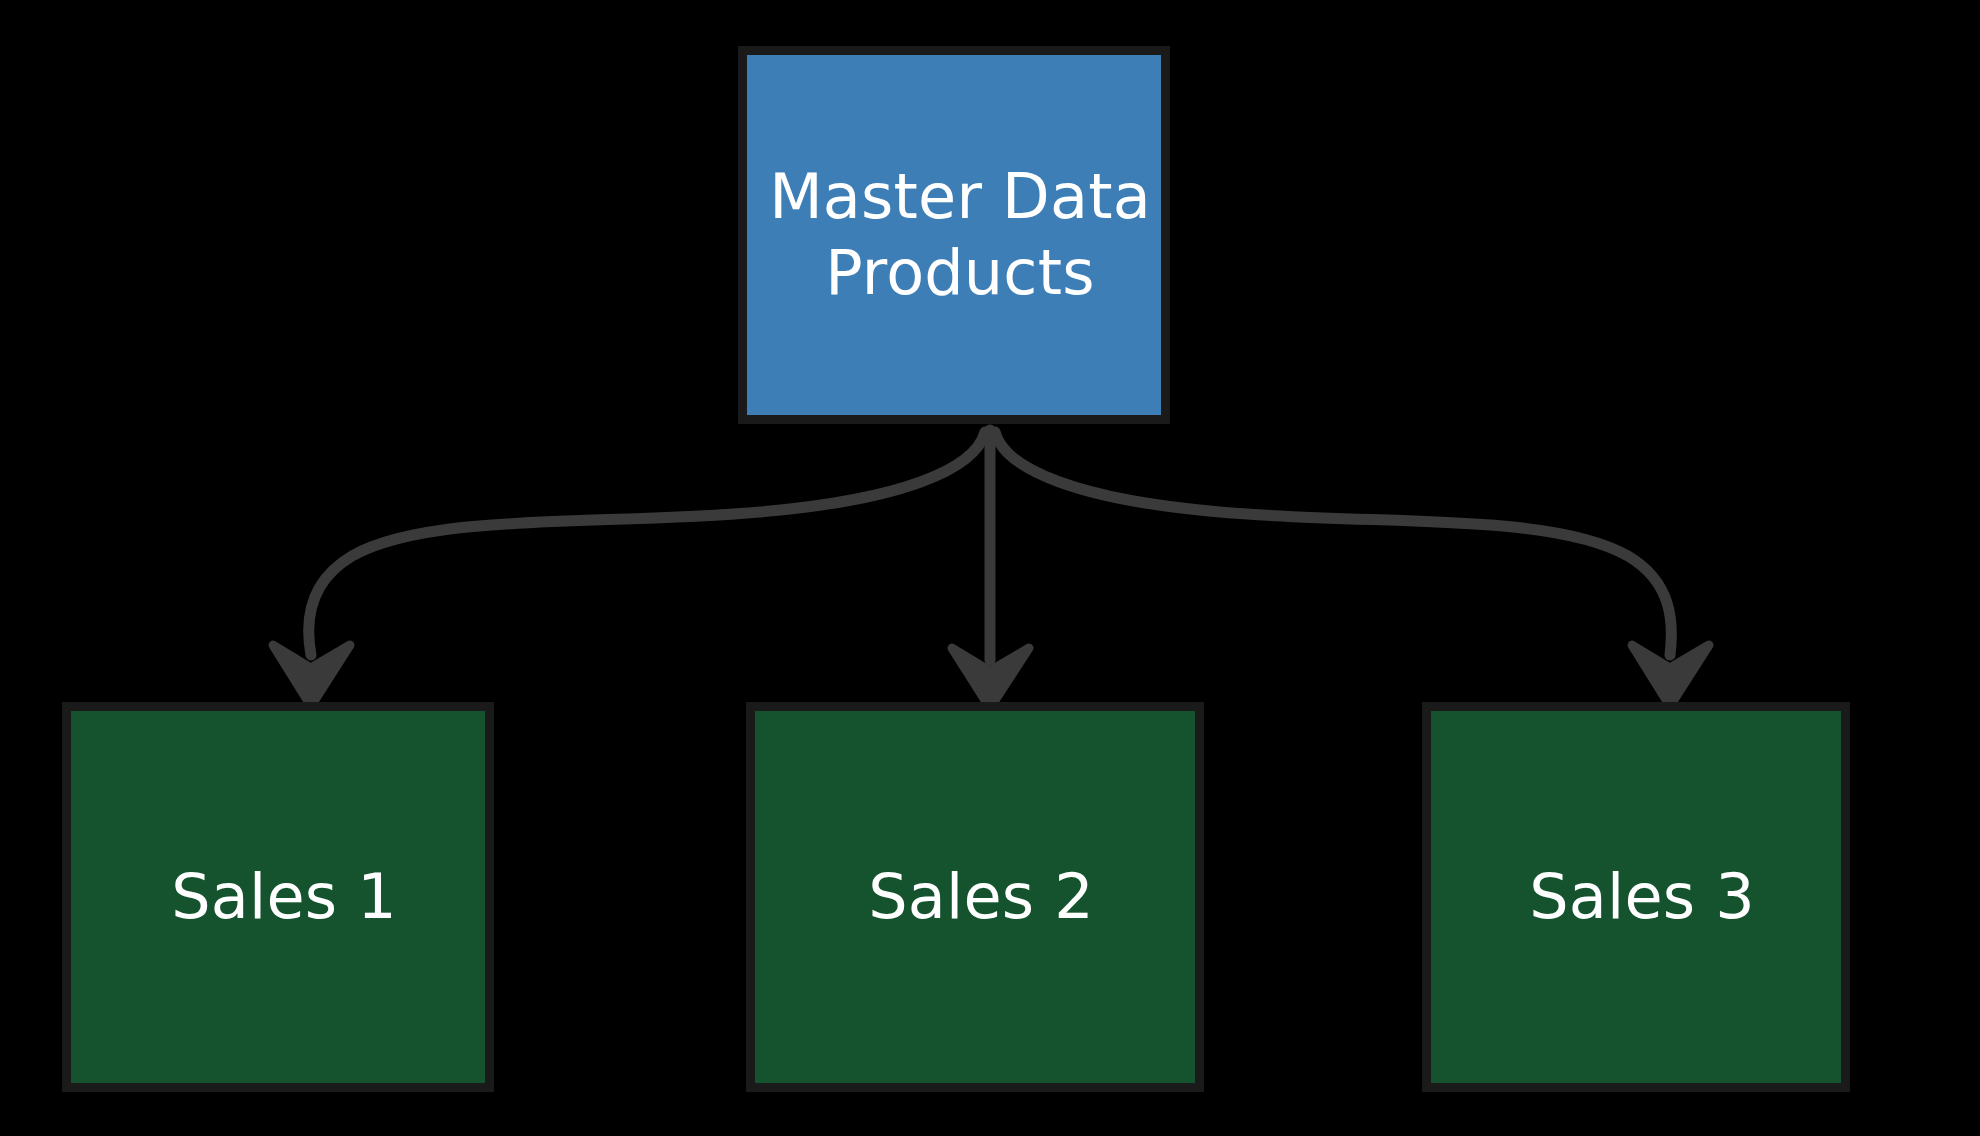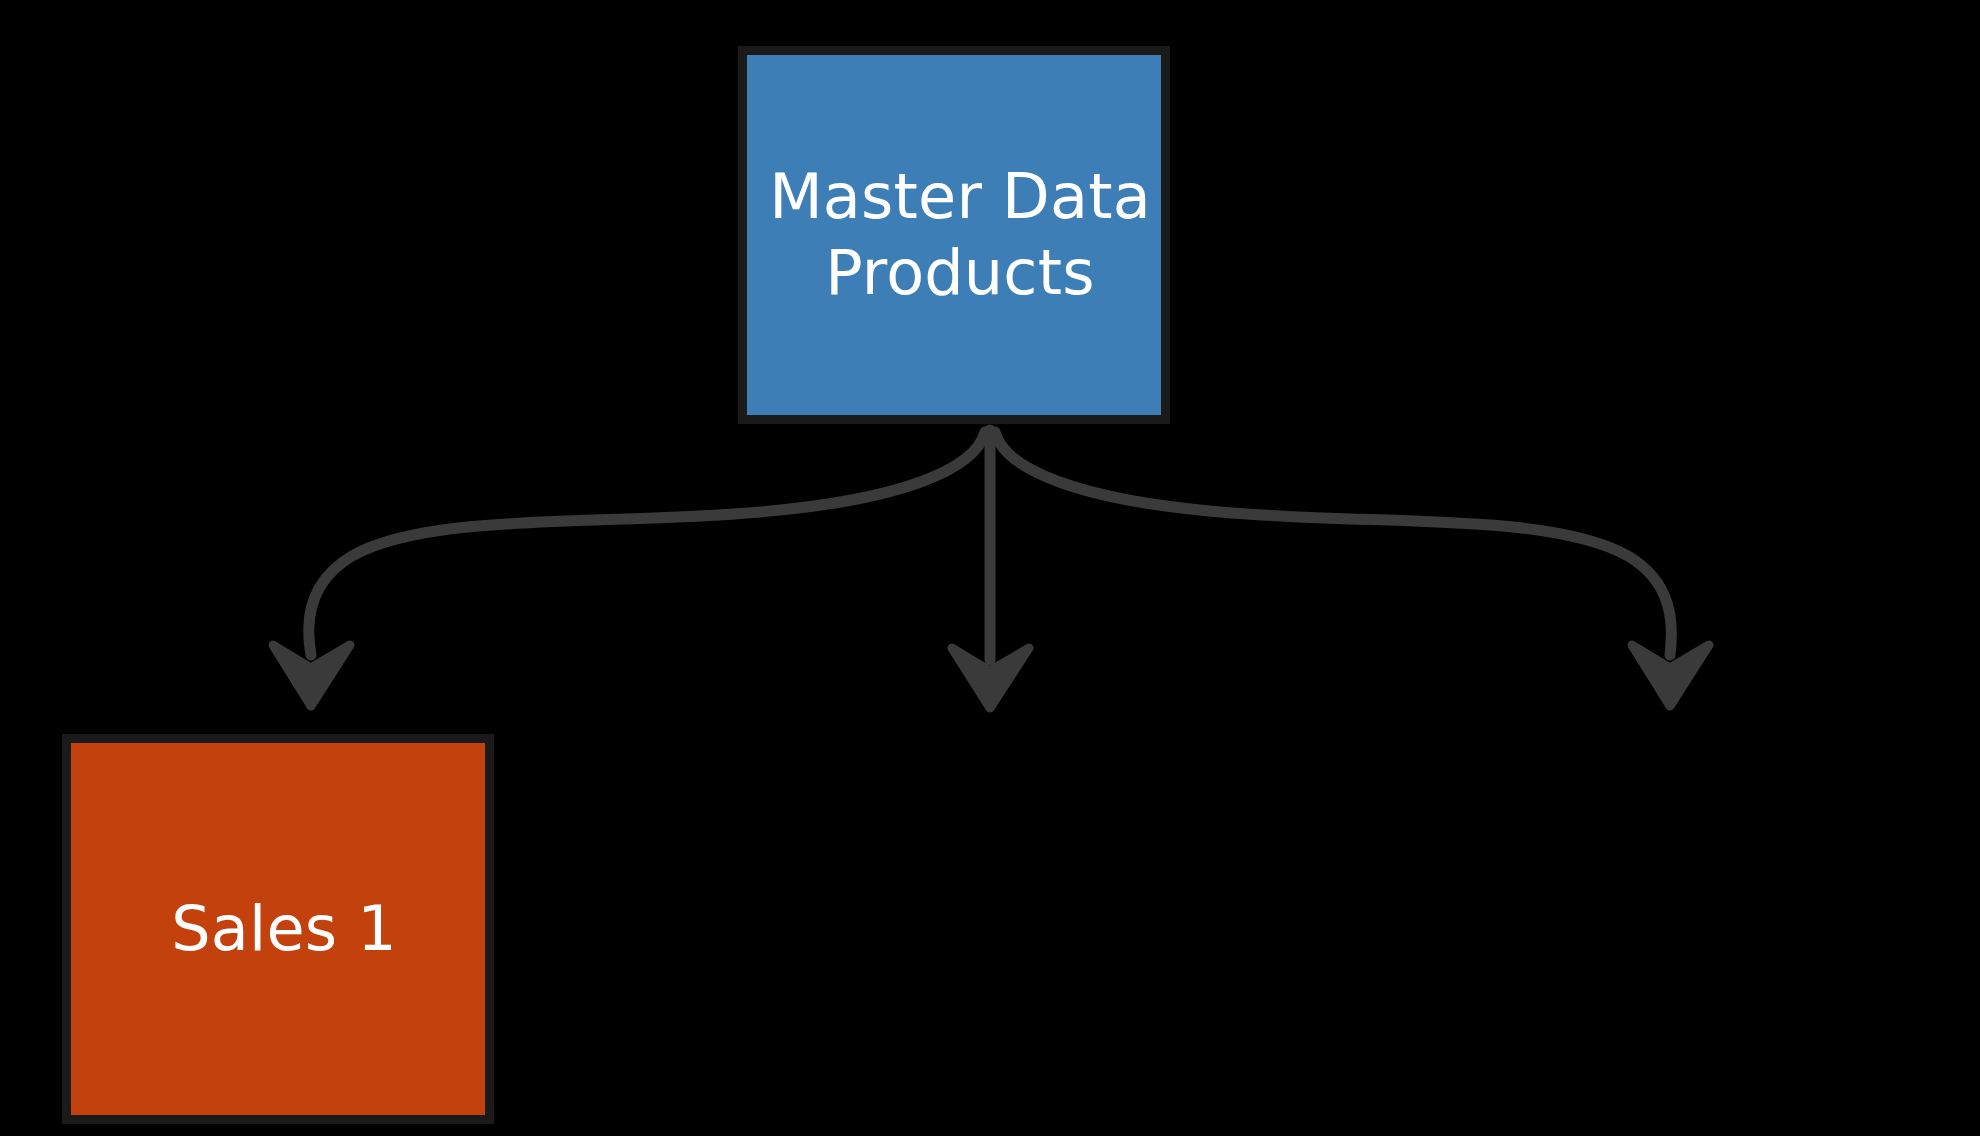--- a/index.html
+++ b/index.html
@@ -45,24 +45,23 @@
   .node-root {
     left: 738px;
     top: 46px;
     width: 432px;
     height: 378px;
     background: #3C7EB5;
     border: 9px solid #1A1A1A;
     font-size: 62px;
   }
   .node-leaf {
-    background: #c2410c;
+    background: #14532d;
     border: 9px solid #1A1A1A;
     font-size: 62px;
-    margin-top: 32px;
   }
   .node-sales1 { left: 62px;   top: 702px; width: 432px; height: 390px; }
   .node-sales2 { left: 746px;  top: 702px; width: 458px; height: 390px; }
   .node-sales3 { left: 1422px; top: 702px; width: 428px; height: 390px; }
 </style>
 </head>
 <body>
 
 <div id="canvas">
 
@@ -92,15 +91,21 @@
 
   <div class="node node-root">
     <span class="node-label">Master Data
 Products</span>
   </div>
 
   <div class="node node-leaf node-sales1">
     <span class="node-label">Sales 1</span>
   </div>
 
+  <div class="node node-leaf node-sales2">
+    <span class="node-label">Sales 2</span>
+  </div>
 
+  <div class="node node-leaf node-sales3">
+    <span class="node-label">Sales 3</span>
+  </div>
 
 </div>
 
 </body></html>

